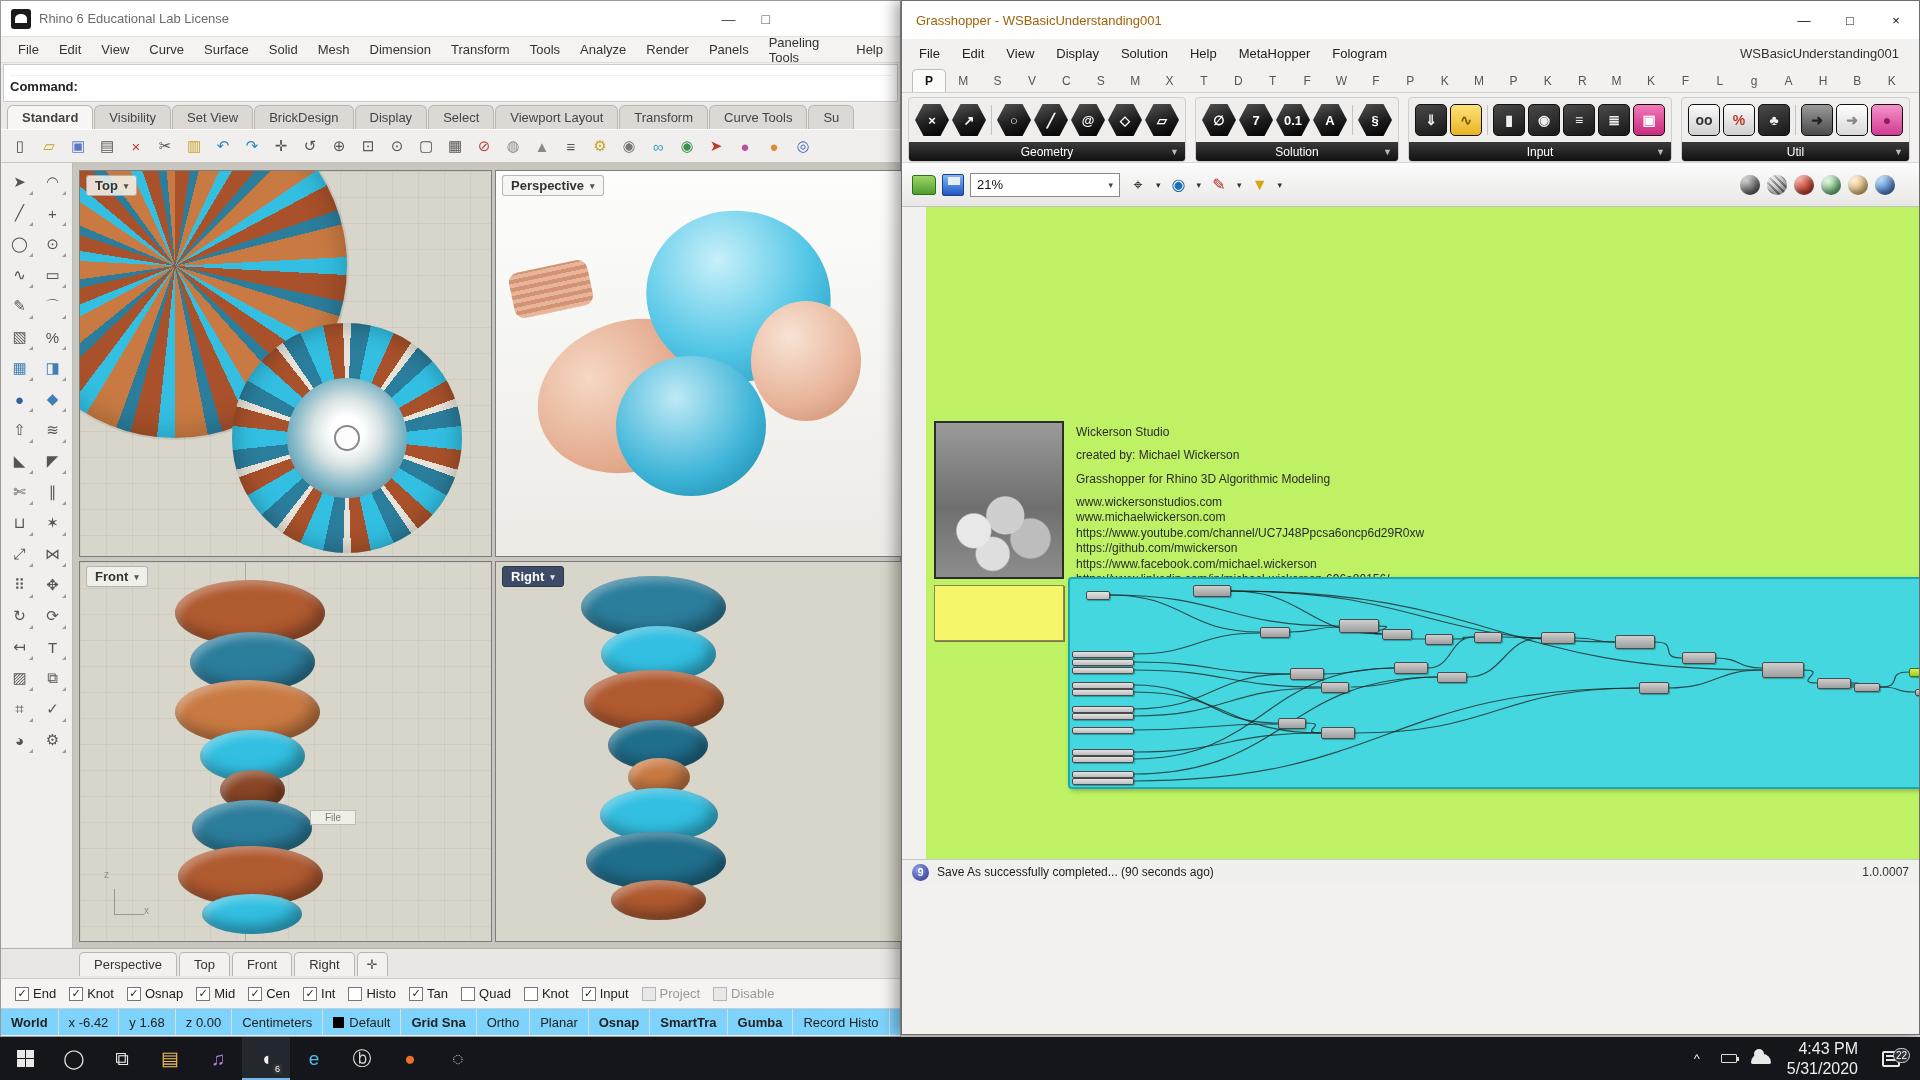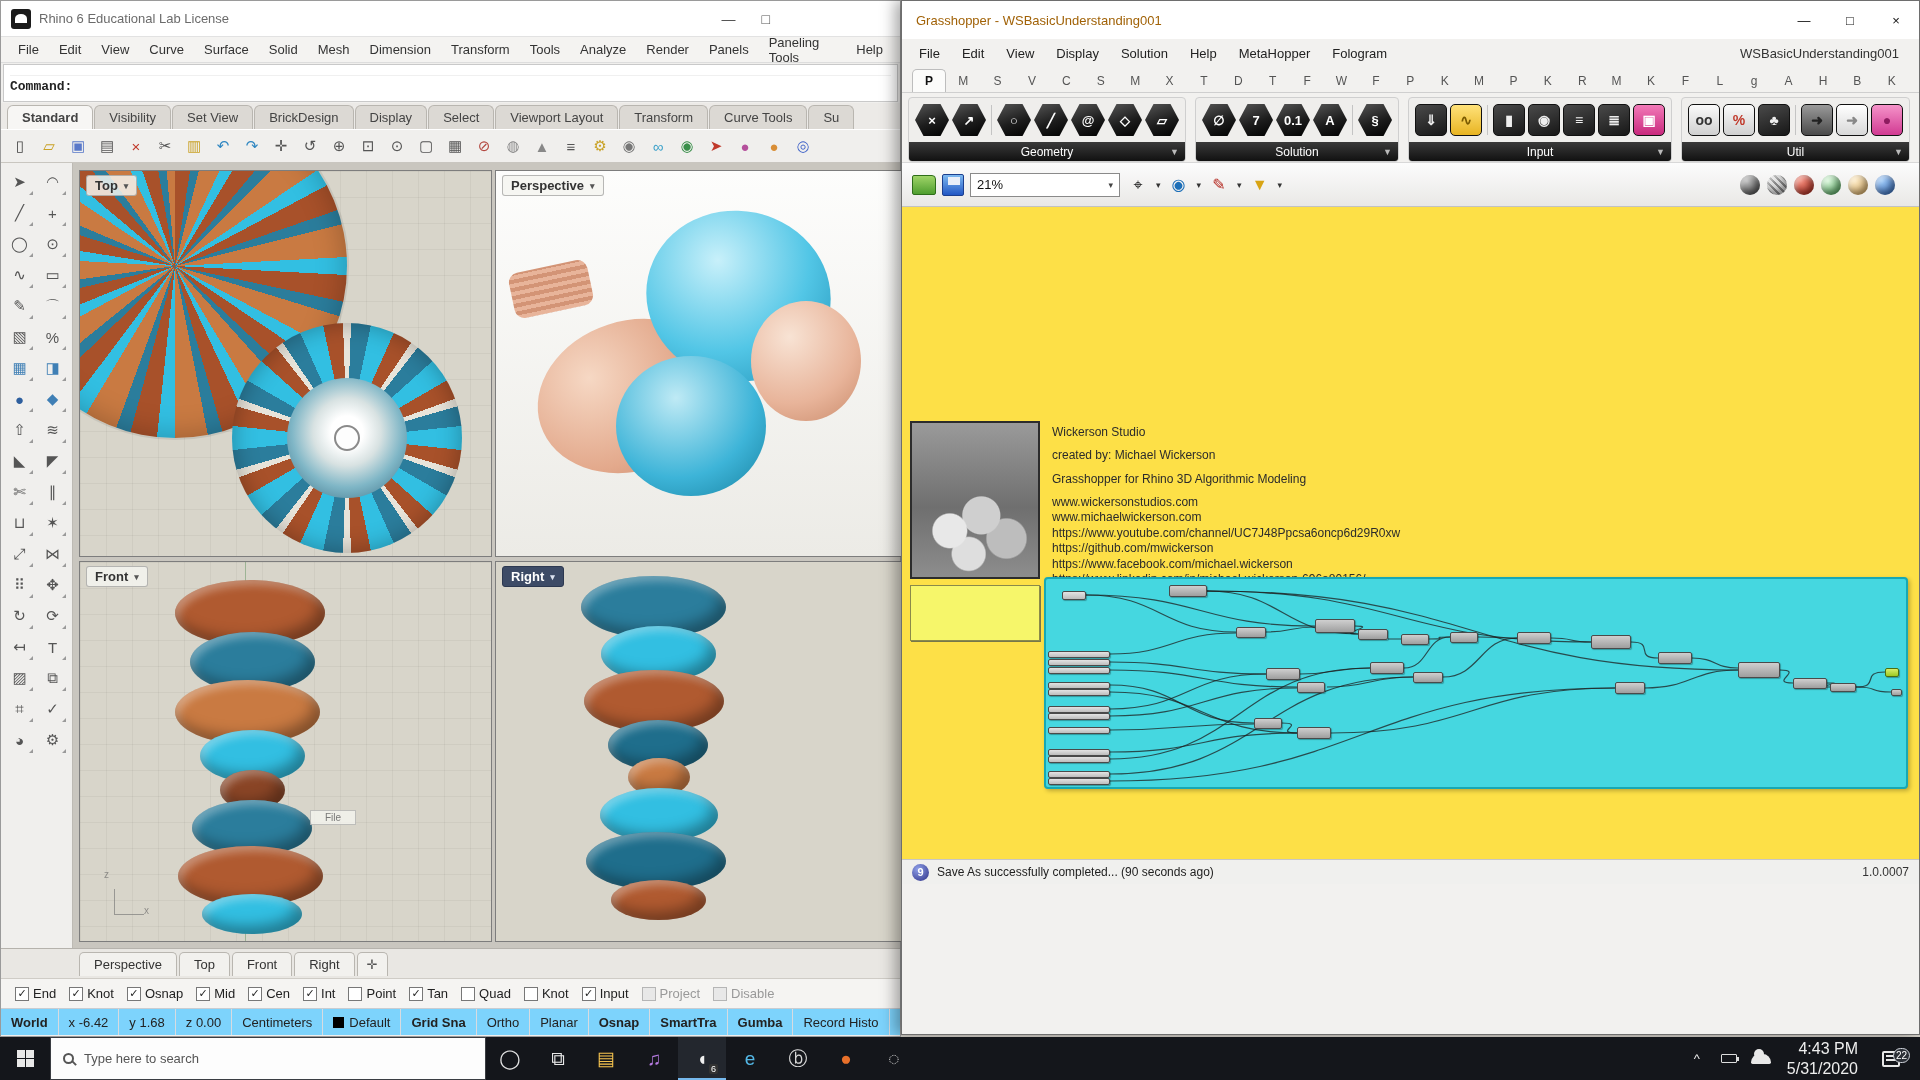--- a/index.html
+++ b/index.html
@@ -9,21 +9,21 @@
   
   #rhino{position:absolute;left:0;top:0;width:901px;height:1037px;background:#f0efed;border:1px solid #9a9a9a;}
   .r-titlebar{height:36px;background:#fff;display:flex;align-items:center;padding:0 10px;border-bottom:1px solid #e2e2e2;}
   .r-logo{width:20px;height:20px;background:#1b1b1b;border-radius:3px;margin-right:8px;position:relative;}
   .r-logo:after{content:"";position:absolute;left:4px;top:5px;width:12px;height:9px;border-radius:50% 50% 0 0;background:#fff;}
   .r-title{color:#6b6b6b;font-size:13px;}
   .r-caps{margin-left:auto;display:flex;gap:26px;color:#555;font-size:14px;padding-right:120px;}
   .r-caps span{cursor:default;}
   .r-menubar{height:26px;display:flex;align-items:center;gap:2px;padding:0 8px;background:#f4f3f1;border-bottom:1px solid #ddd;}
   .r-menubar .mi{padding:3px 9px;color:#333;}
-  .r-command{height:38px;background:#fff;border:1px solid #c9c9c9;margin:1px 2px;padding:3px 6px;font-family:Liberation Mono, monospace;}
+  .r-command{height:38px;background:#fff;border:1px solid #c9c9c9;margin:1px 2px;padding:3px 6px;}
   .r-cmdhist{height:8px;border-bottom:1px solid #f0f0f0;}
   .r-cmdline{font-weight:bold;font-size:13px;padding-top:3px;}
   .r-tabs{height:26px;display:flex;align-items:flex-end;padding:2px 6px 0 6px;background:#eceae7;gap:1px;}
   .r-tab{padding:4px 14px;background:#dcd9d4;border:1px solid #b9b6b0;border-bottom:none;border-radius:6px 6px 0 0;color:#444;font-size:13px;}
   .r-tab.active{background:#f7f6f4;font-weight:bold;}
   .r-toolbar{height:34px;background:#f0efed;border-top:1px solid #fff;border-bottom:1px solid #c9c6c0;display:flex;align-items:center;gap:3px;padding:0 6px;}
   .t-ico{width:26px;height:26px;display:flex;align-items:center;justify-content:center;font-size:15px;border-radius:3px;}
   .r-body{position:relative;height:785px;background:#c9c6bf;display:flex;}
   .r-sidebar{width:72px;background:#f0efed;border-right:1px solid #bdbab4;display:grid;grid-template-columns:1fr 1fr;align-content:flex-start;padding:4px 3px;gap:1px;}
   .s-ico{width:31px;height:30px;display:flex;align-items:center;justify-content:center;font-size:15px;color:#555;position:relative;border-radius:2px;}
@@ -72,21 +72,21 @@
   .g-canvastb{height:44px;background:linear-gradient(#fcfcfc,#e9e8e6);border-bottom:1px solid #c2c2c2;display:flex;align-items:center;gap:6px;padding:0 10px;}
   .ct-folder{width:24px;height:20px;background:linear-gradient(#9fd468,#4f9e2f);border:1px solid #2f6e1a;border-radius:2px 4px 2px 2px;}
   .ct-save{width:22px;height:22px;background:linear-gradient(#7db9f0,#2257c4);border:1px solid #1b3f8f;border-radius:2px;position:relative;}
   .ct-save:after{content:"";position:absolute;left:5px;top:2px;width:12px;height:8px;background:#e8eef8;}
   .ct-zoom{width:150px;height:24px;background:#fff;border:1px solid #8a8a8a;display:flex;align-items:center;padding:0 6px;justify-content:space-between;color:#111;}
   .ct-zoom .car{font-size:9px;color:#444;}
   .ct-ico{width:24px;height:24px;display:flex;align-items:center;justify-content:center;font-size:16px;}
   .ct-car{font-size:9px;color:#333;}
   .ct-spacer{flex:1;}
   .ball{width:20px;height:20px;border-radius:50%;box-shadow:inset -3px -4px 6px rgba(0,0,0,.4), inset 2px 3px 4px rgba(255,255,255,.5);}
-  .g-canvas{position:relative;height:652px;background:#fde047;overflow:hidden;}
+  .g-canvas{position:relative;height:652px;background:#bef264;overflow:hidden;margin-left:24px;}
   .g-photo{position:absolute;left:8px;top:214px;width:130px;height:158px;border:2px solid #2c2c2c;background:
      radial-gradient(circle at 30% 70%,#e8e8e8 0 12%,transparent 13%),
      radial-gradient(circle at 55% 60%,#cfcfcf 0 16%,transparent 17%),
      radial-gradient(circle at 75% 75%,#bdbdbd 0 13%,transparent 14%),
      radial-gradient(circle at 45% 85%,#dedede 0 11%,transparent 12%),
      linear-gradient(#9a9a9a,#6f6f6f 55%,#8d8d8d);}
   .g-yellow{position:absolute;left:8px;top:378px;width:130px;height:56px;background:#f6f66a;border:1px solid #8a8a4a;box-shadow:1px 1px 0 #77774a;}
   .g-info{position:absolute;left:150px;top:218px;width:600px;color:#2b2b2b;font-size:12px;line-height:1.28;white-space:pre-wrap;}
   .g-info .gap{height:8px;}
   .g-cyan{position:absolute;left:142px;top:370px;width:864px;height:212px;background:#45d7e0;border:2px solid #17a8b4;border-radius:4px;box-shadow:2px 2px 4px rgba(0,0,0,.25);}
@@ -350,21 +350,21 @@
       <span class="os-item">
         <span class="os-box">✓</span>
         <span>Cen</span>
       </span>
       <span class="os-item">
         <span class="os-box">✓</span>
         <span>Int</span>
       </span>
       <span class="os-item">
         <span class="os-box"></span>
-        <span>Point</span>
+        <span>Histo</span>
       </span>
       <span class="os-item">
         <span class="os-box">✓</span>
         <span>Tan</span>
       </span>
       <span class="os-item">
         <span class="os-box"></span>
         <span>Quad</span>
       </span>
       <span class="os-item">
@@ -638,24 +638,20 @@
 
 <div id="taskbar">
   <div class="tb-start">
     <div class="win-logo">
         <i></i>
         <i></i>
         <i></i>
         <i></i>
       </div>
   </div>
-  <div class="tb-search">
-    <div class="mag"></div>
-    <span>Type here to search</span>
-  </div>
   <div id="tb-apps" style="display:flex;">
       <div class="tb-ico">
         <span style="color: rgb(232, 232, 232);">◯</span>
       </div>
       <div class="tb-ico">
         <span style="color: rgb(232, 232, 232);">⧉</span>
       </div>
       <div class="tb-ico">
         <span style="color: rgb(242, 193, 78);">▤</span>
       </div>

